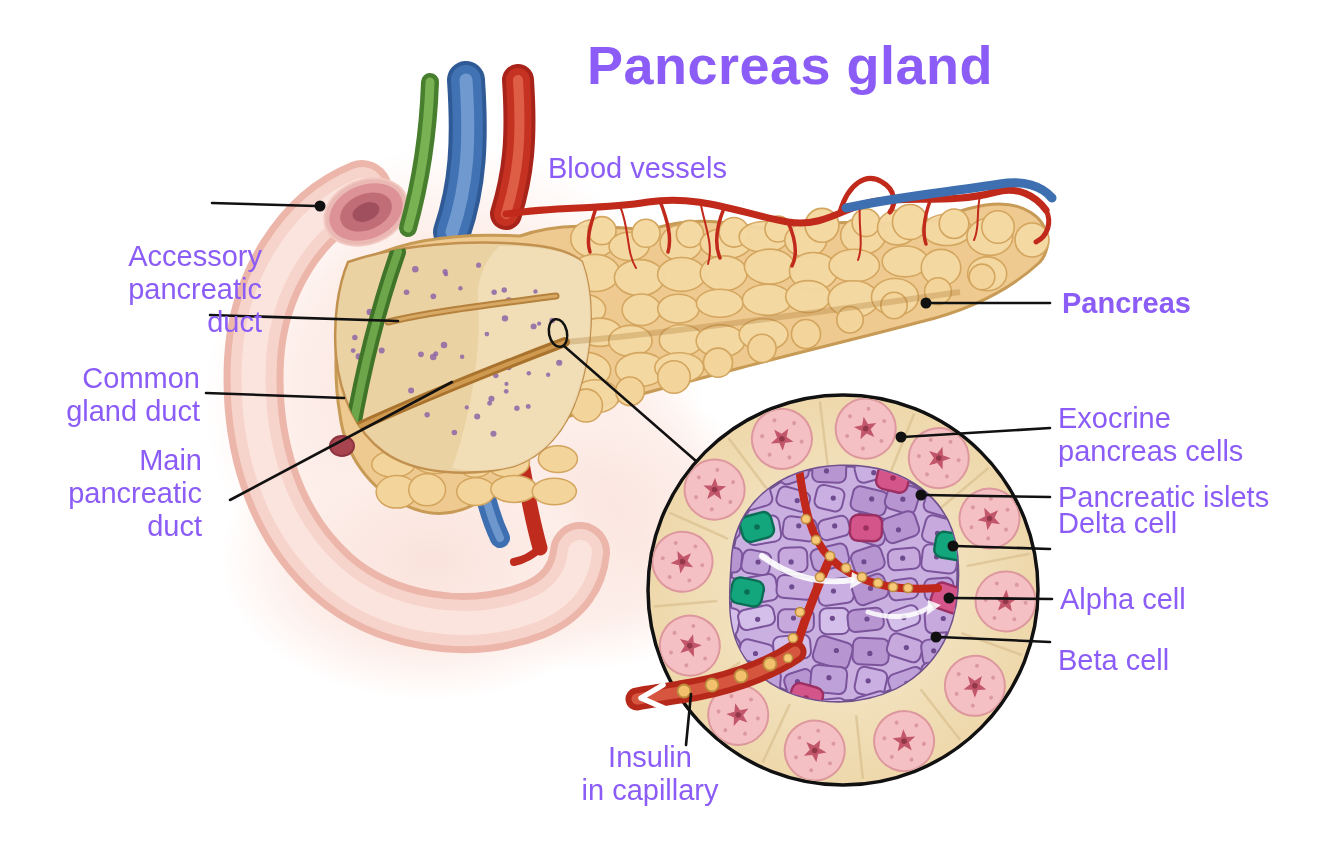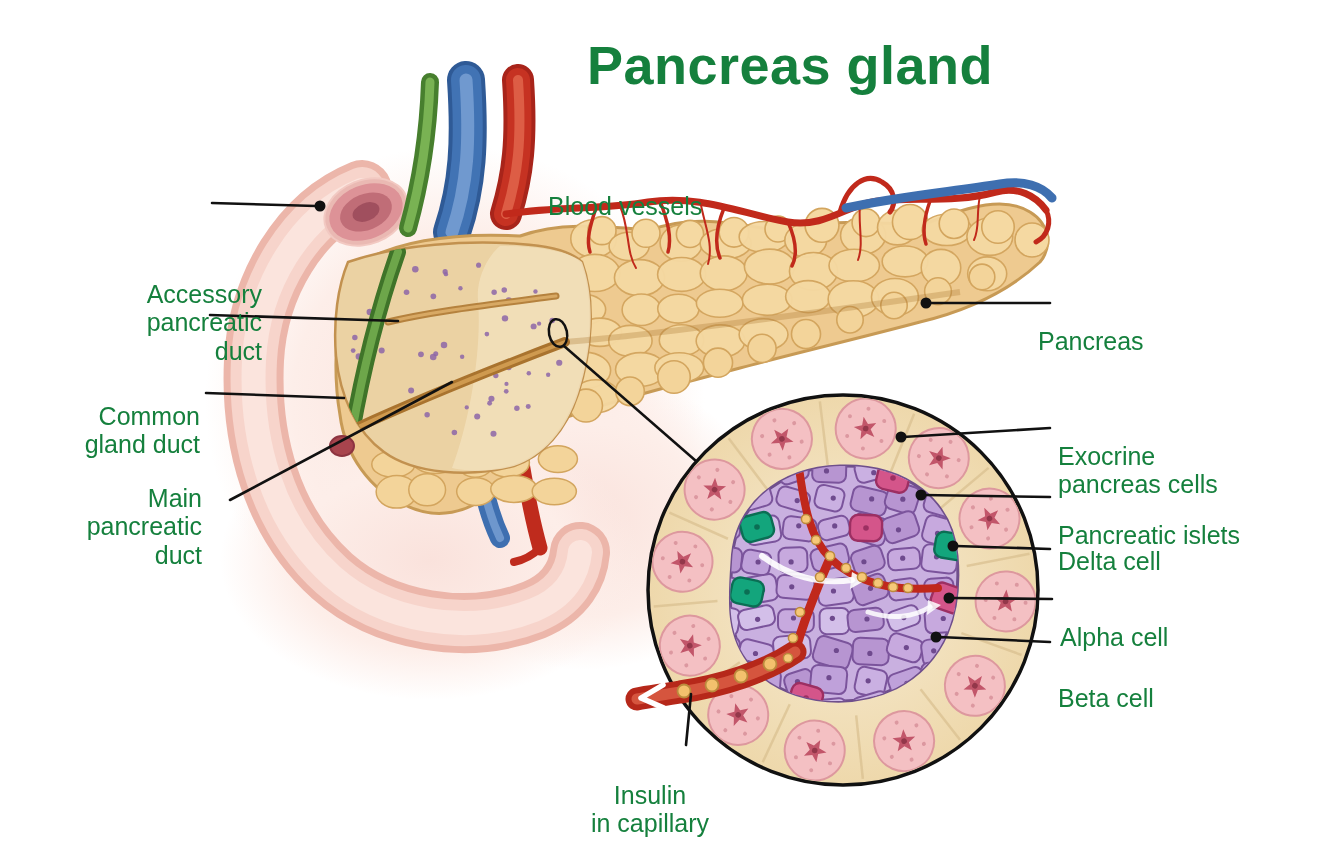--- a/index.html
+++ b/index.html
@@ -1,28 +1,28 @@
 <!DOCTYPE html>
 <html><head>
 <meta charset="utf-8">
 <style>
   html,body{margin:0;padding:0;background:#fff;}
   .stage{position:relative;width:1320px;height:847px;background:#fff;overflow:hidden;
-         font-family:"Liberation Sans",sans-serif;color:#15803d;}
+         font-family:"Liberation Sans",sans-serif;color:#8b5cf6;}
   svg{position:absolute;left:0;top:0;}
   .title{position:absolute;left:470px;top:34px;width:640px;text-align:center;
          font-size:54px;font-weight:bold;letter-spacing:.5px;}
-  .lbl{position:absolute;font-size:25px;line-height:1.13;white-space:pre-line;margin-top:40px;}
+  .lbl{position:absolute;font-size:29px;line-height:1.13;white-space:pre-line;}
   .r{text-align:right;}
   #lab-duodenum{right:1114px;top:187px;}
   #lab-accessory{right:1058px;top:240px;}
   #lab-commonbile{right:1120px;top:362px;}
   #lab-mainduct{right:1118px;top:444px;}
   #lab-bloodvessels{left:548px;top:152px;}
-  #lab-pancreas{left:1038px;top:287px;}
+  #lab-pancreas{left:1062px;top:287px;font-weight:bold;}
   #lab-exocrine{left:1058px;top:402px;}
   #lab-islets{left:1058px;top:481px;}
   #lab-delta{left:1058px;top:507px;}
   #lab-alpha{left:1060px;top:583px;}
   #lab-beta{left:1058px;top:644px;}
   #lab-insulin{left:555px;top:741px;width:190px;text-align:center;}
 </style>
 </head>
 <body>
 

